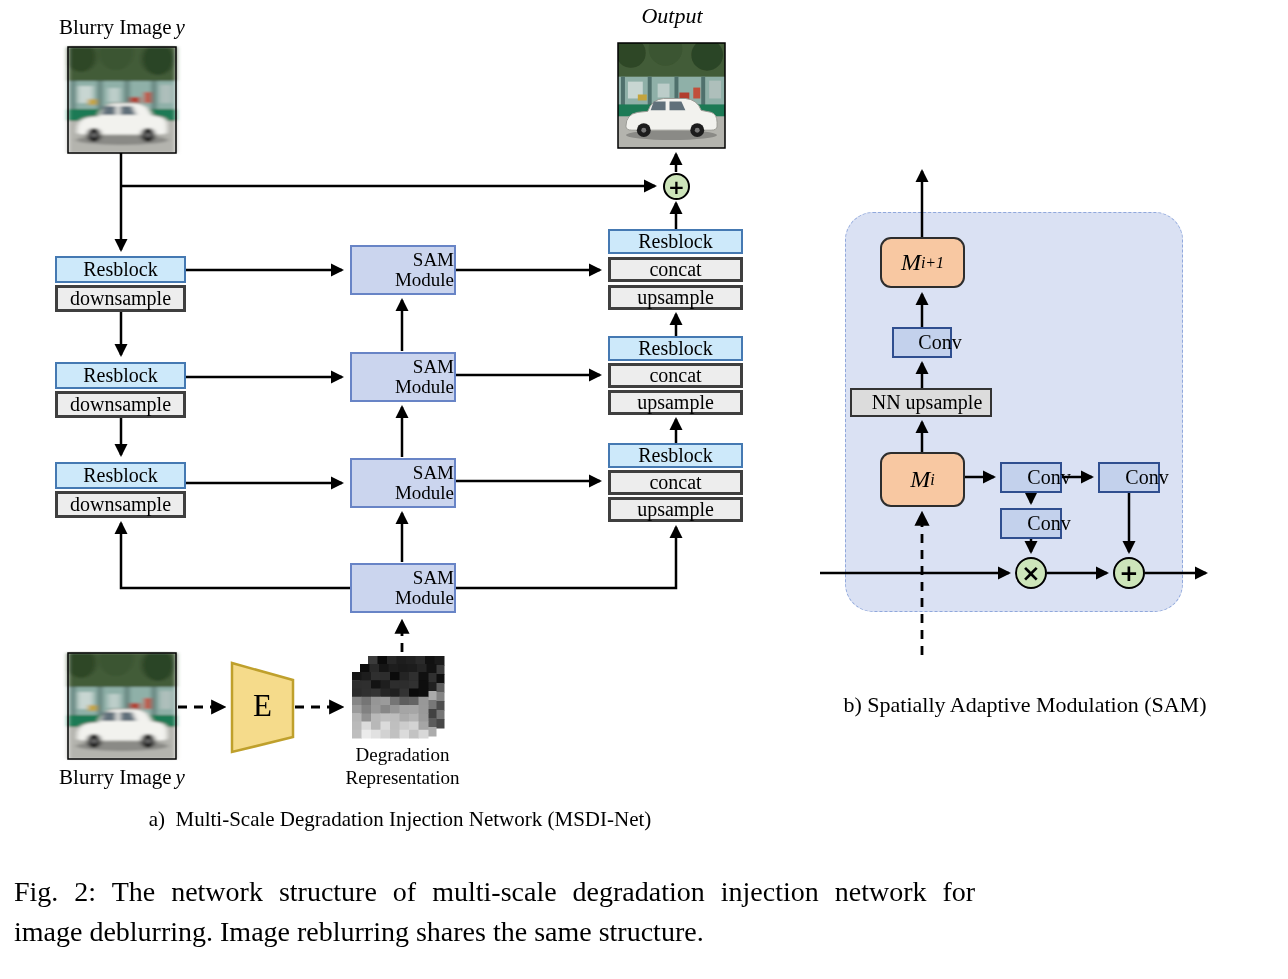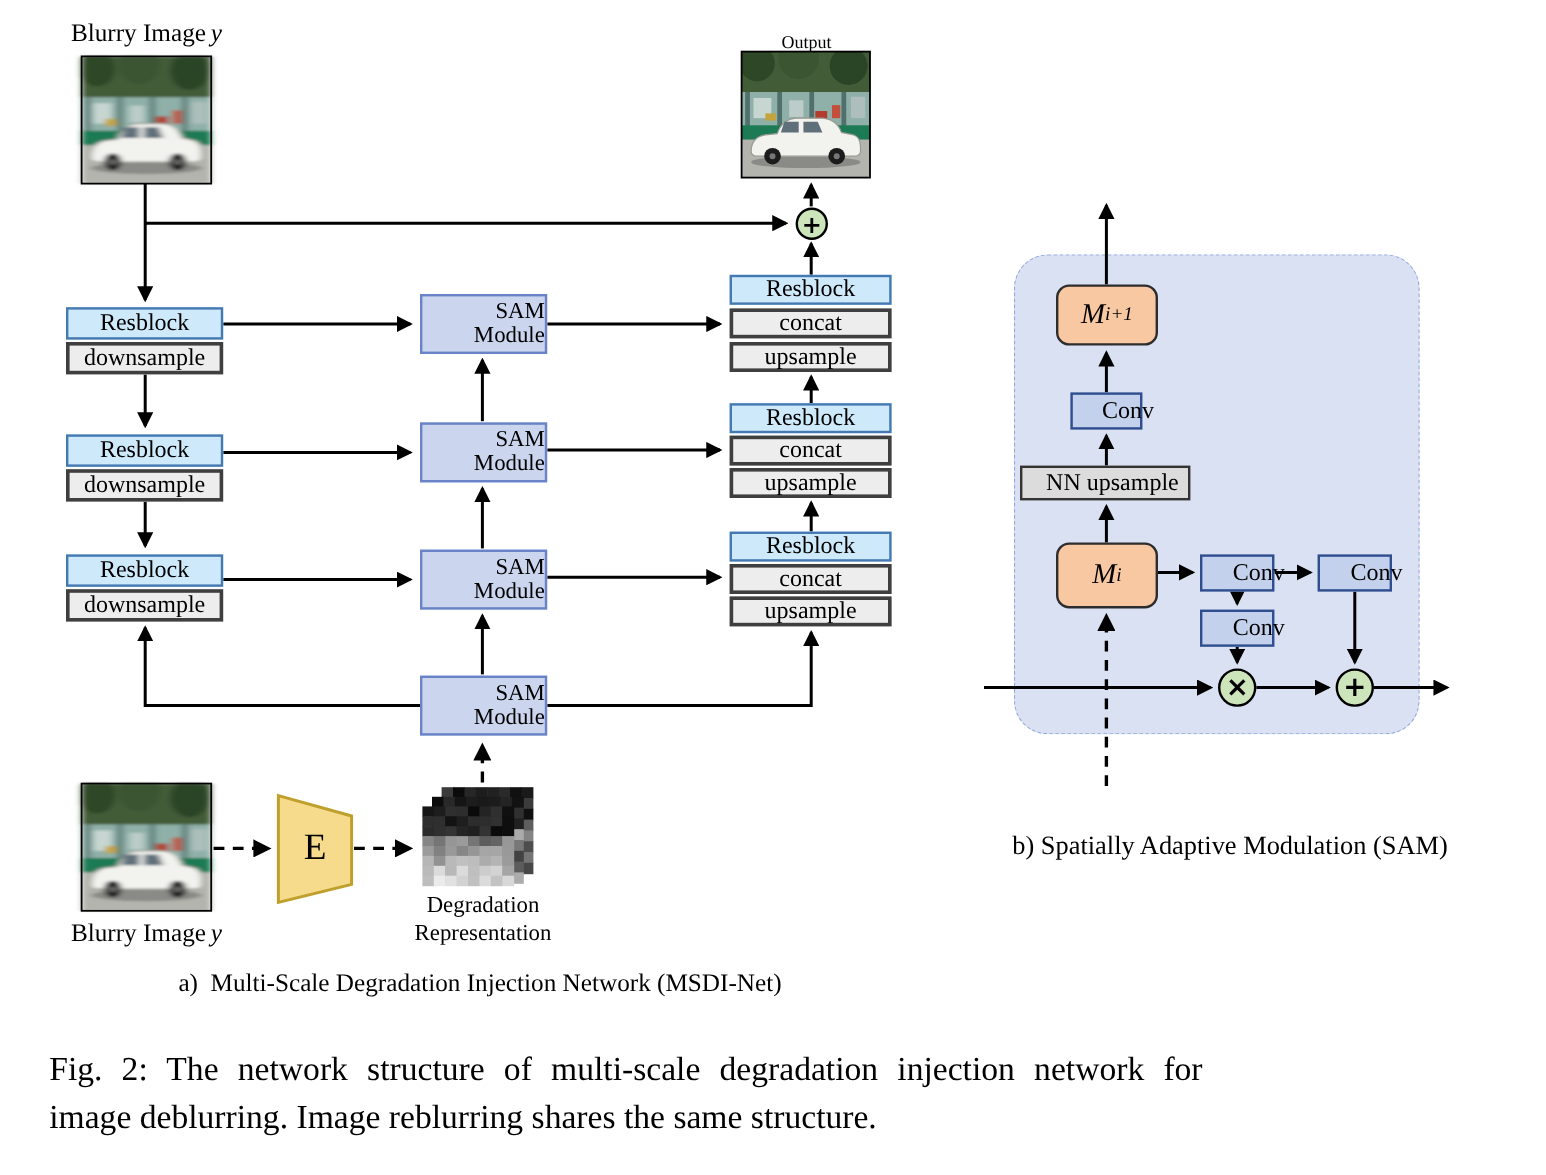--- a/index.html
+++ b/index.html
@@ -17,21 +17,21 @@
   .convb{background:var(--conv_fill);border:2.5px solid var(--conv_border);padding-left:36px;}
   .nnb{background:var(--nn_fill);border:2.5px solid var(--nn_border);padding-left:12px;}
   .mbox{background:var(--m_fill);border:2.5px solid var(--m_border);border-radius:11px;
         font-size:24px;font-style:italic;}
   .mbox sub{font-size:16px;line-height:0;}
   .circ{position:absolute;border-radius:50%;background:var(--circle_green);border:2px solid #000;
         display:flex;align-items:center;justify-content:center;box-sizing:border-box;
         font-family:"DejaVu Sans",sans-serif;font-weight:bold;}
   .lbl{position:absolute;text-align:center;}
   .ital{font-style:italic;margin-left:4px;}
-  .caption{position:absolute;left:41px;width:1215px;font-size:28px;line-height:40px;}
+  .caption{position:absolute;left:14px;width:1215px;font-size:28px;line-height:40px;}
   .caption .l1{word-spacing:9px;}
 </style>
 </head>
 <body>
 
 <div id="canvas">
 
   <div class="panelb-bg"></div>
 
   <svg class="wires" width="1288" height="979" viewBox="0 0 1288 979" xmlns="http://www.w3.org/2000/svg" xmlns:xlink="http://www.w3.org/1999/xlink">
@@ -399,21 +399,21 @@
     </div>
   <div class="box grayb" style="left:608px;top:497px;width:135px;height:25px;">
       <span>upsample</span>
     </div>
 
   <div class="circ" style="left:663px;top:173px;width:27px;height:27px;font-size:20px;">
       <span>+</span>
     </div>
 
   <div class="lbl" style="left:40px;top:15px;width:164px;font-size:21px;"><span>Blurry Image</span><span class="ital">y</span></div>
-  <div class="lbl" style="left:610px;top:28px;width:124px;font-size:15px;"><span>Output</span></div>
+  <div class="lbl" style="left:610px;top:3px;width:124px;font-size:22px;font-style:italic;"><span>Output</span></div>
   <div class="lbl" style="left:40px;top:765px;width:164px;font-size:21px;"><span>Blurry Image</span><span class="ital">y</span></div>
   <div class="lbl" style="left:232px;top:688px;width:61px;font-size:31px;"><span>E</span></div>
   <div class="lbl" style="left:325px;top:743px;width:155px;font-size:19px;line-height:23px;">
     <div>Degradation</div>
     <div>Representation</div>
   </div>
   <div class="lbl" style="left:60px;top:807px;width:680px;font-size:21px;white-space:pre-wrap;"><span>a)  Multi-Scale Degradation Injection Network (MSDI-Net)</span></div>
 
   <div class="box mbox" style="left:880px;top:237px;width:85px;height:51px;">
     <span>M</span>

